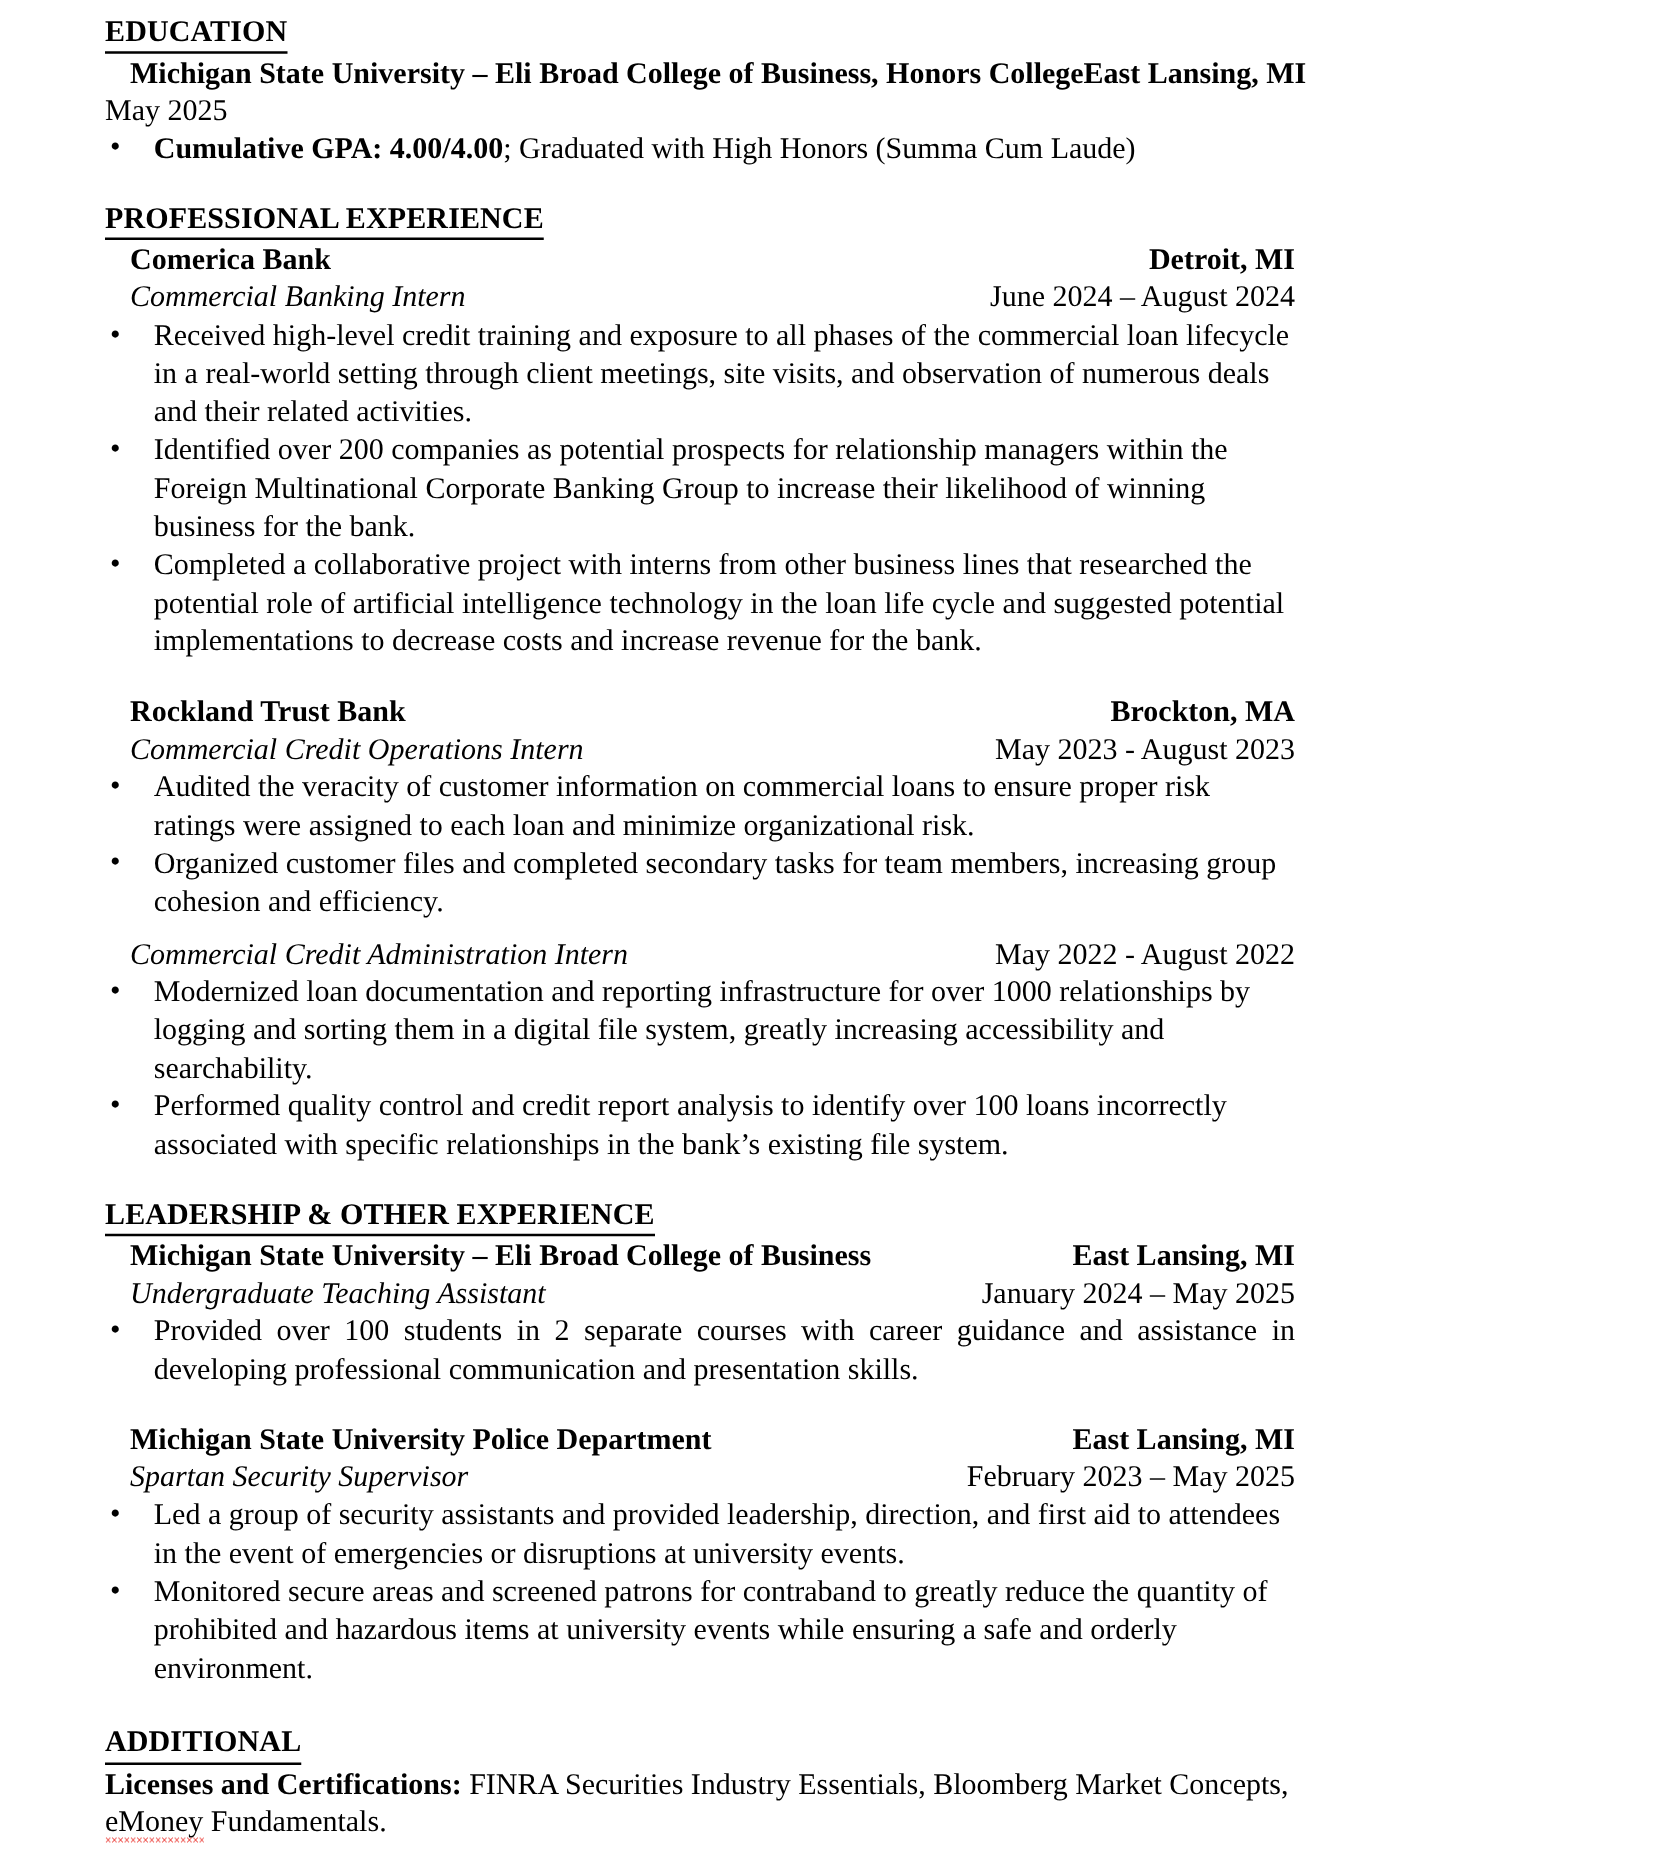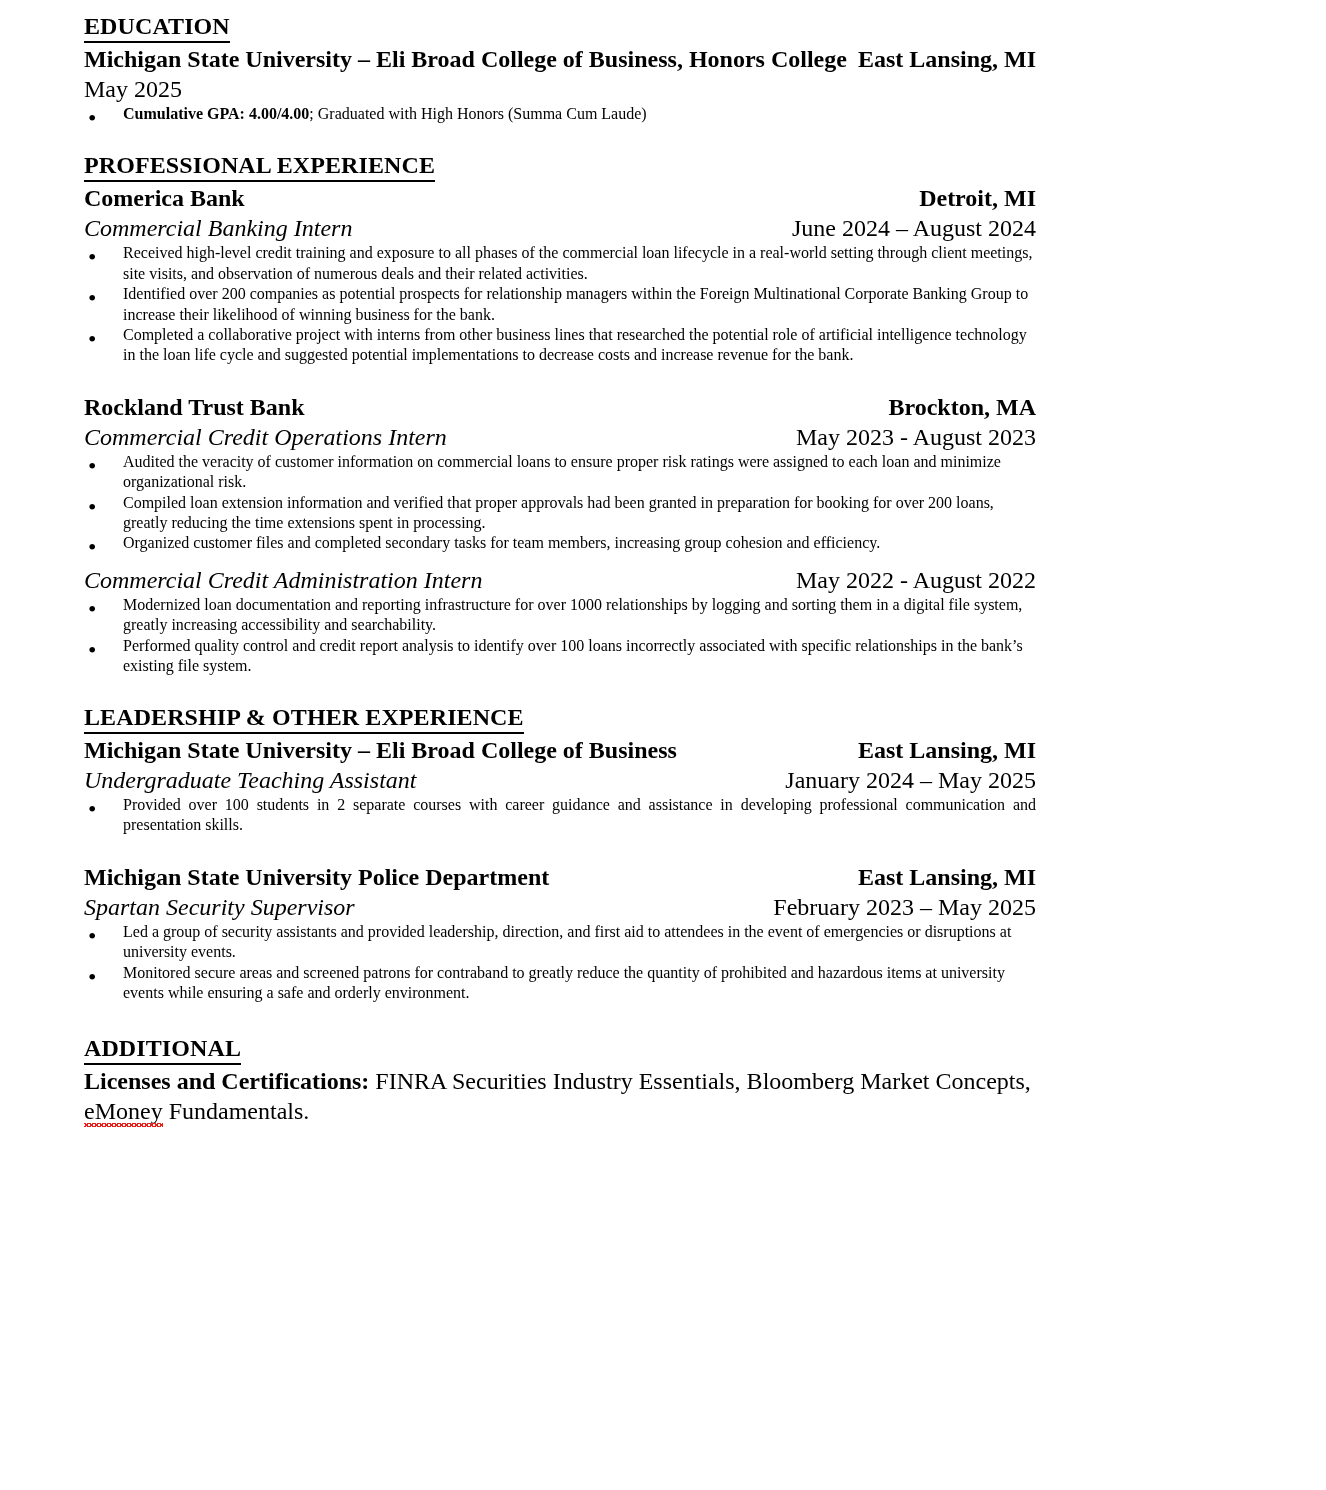--- a/index.html
+++ b/index.html
@@ -36,38 +36,38 @@
   .heading-wrap { margin: 0 0 1px 0; }
 
   .row {
     display: flex;
     justify-content: space-between;
     align-items: baseline;
     font-size: 24px;
     line-height: 1.255;
     width: 100%;
   }
-  .row .left { text-align: center; white-space: nowrap; }
+  .row .left { text-align: center; white-space: nowrap; margin-left: 20px; }
   .row .right { text-align: right; white-space: nowrap; }
 
   .org  { font-weight: bold; }
   .loc  { font-weight: bold; }
   .title{ font-style: italic; }
   .date { font-style: normal; }
 
   ul.bullets {
     list-style: none;
     margin: 0;
     padding: 0;
   }
   ul.bullets > li {
     position: relative;
     padding-left: 39px;
     margin: 0 0 0 0;
-    font-size: 16px;
+    font-size: 24px;
     line-height: 1.275;
     text-indent: 0;
   }
   ul.bullets > li::before {
     content: "\2022";
     position: absolute;
     left: 4px;
     top: -1px;
     font-size: 24px;
     line-height: 1.275;
@@ -154,21 +154,20 @@
       <div class="row">
         <span class="left org">Rockland Trust Bank</span>
         <span class="right loc">Brockton, MA</span>
       </div>
       <div class="row">
         <span class="left title">Commercial Credit Operations Intern</span>
         <span class="right date">May 2023 - August 2023</span>
       </div>
       <ul class="bullets">
         <li>Audited the veracity of customer information on commercial loans to ensure proper risk ratings were assigned to each loan and minimize organizational risk.</li>
-        <li>Compiled loan extension information and verified that proper approvals had been granted in preparation for booking for over 200 loans, greatly reducing the time extensions spent in processing.</li>
         <li>Organized customer files and completed secondary tasks for team members, increasing group cohesion and efficiency.</li>
       </ul>
     </div>
 
     <div class="gap-sm"></div>
 
     <div>
       <div class="row">
         <span class="left title">Commercial Credit Administration Intern</span>
         <span class="right date">May 2022 - August 2022</span>

